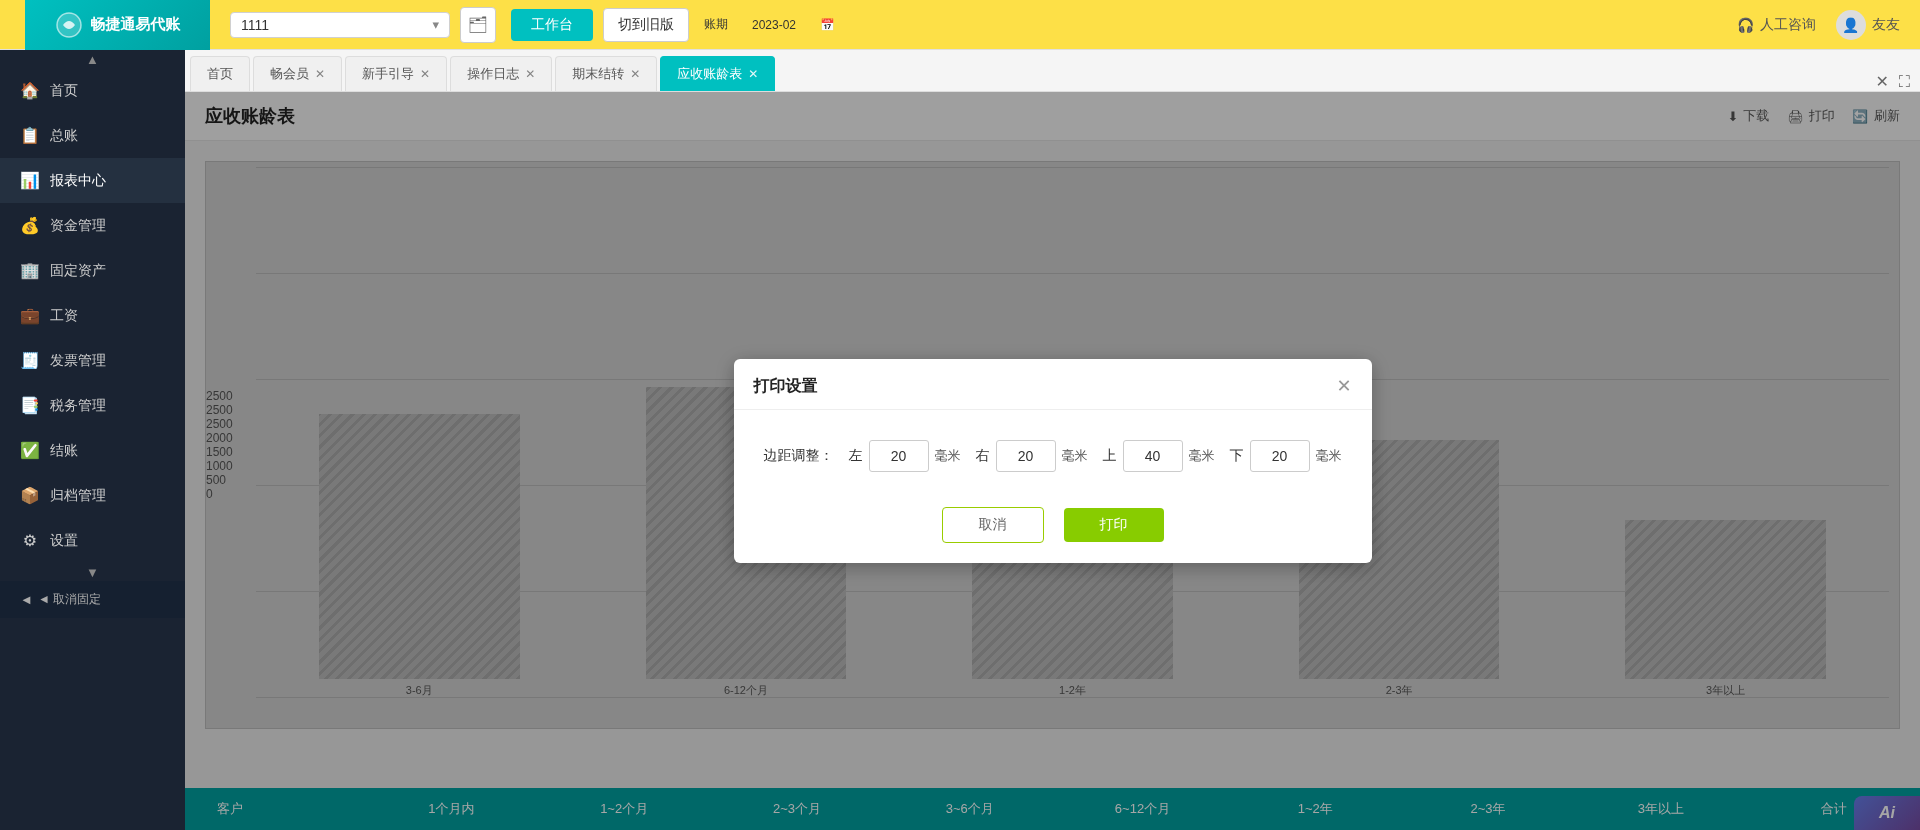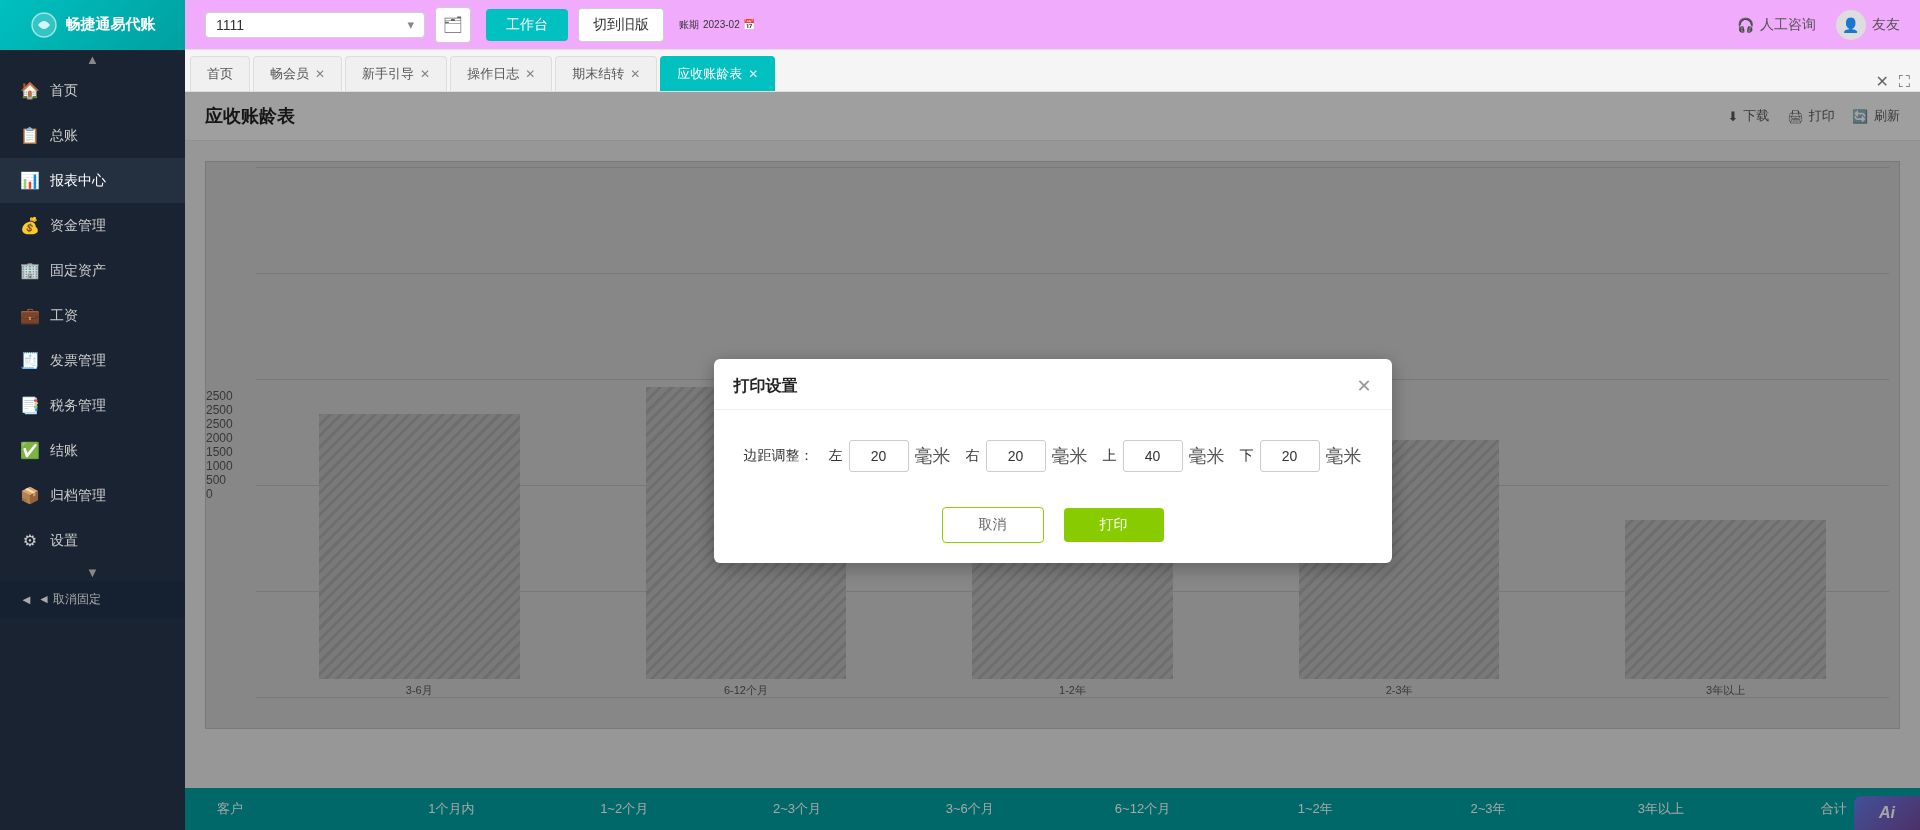--- a/index.html
+++ b/index.html
@@ -1,26 +1,27 @@
 <!DOCTYPE html>
 <html><head>
   <meta charset="utf-8">
   <style>
     * { box-sizing: border-box; margin: 0; padding: 0; }
     body { font-family: "Microsoft YaHei", "PingFang SC", sans-serif; font-size: 13px; background: #f0f0f0; overflow: hidden; width: 1920px; height: 830px; }
 
     
     .top-header {
       height: 50px;
-      background: #f0abfc;
+      background: #fde047;
       display: flex;
       align-items: center;
       border-bottom: 1px solid #e0e0e0;
       position: relative;
       z-index: 10;
+      padding-left: 25px;
     }
     .logo-area {
       width: 185px;
       height: 50px;
       background: linear-gradient(135deg, #00c0c0, #00a0a0);
       display: flex;
       align-items: center;
       justify-content: center;
       color: #fff;
       font-size: 15px;
@@ -83,22 +84,22 @@
       border: 1px solid #ccc;
       border-radius: 4px;
       padding: 7px 14px;
       font-size: 14px;
       cursor: pointer;
     }
     .header-period {
       margin-left: 15px;
       display: flex;
       align-items: center;
-      gap: 4px;
-      font-size: 10px;
+      gap: 24px;
+      font-size: 12px;
       color: #333;
     }
     .header-right {
       margin-left: auto;
       display: flex;
       align-items: center;
       gap: 20px;
       padding-right: 20px;
     }
     .header-consult {
@@ -436,21 +437,21 @@
       width: 60px;
       height: 32px;
       border: 1px solid #ccc;
       border-radius: 3px;
       text-align: center;
       font-size: 14px;
       color: #333;
       outline: none;
     }
     .margin-unit {
-      font-size: 18px;
+      font-size: 13px;
       color: #555;
     }
     .modal-footer {
       padding: 15px 20px 20px;
       display: flex;
       align-items: center;
       justify-content: center;
       gap: 20px;
     }
     .btn-cancel {

